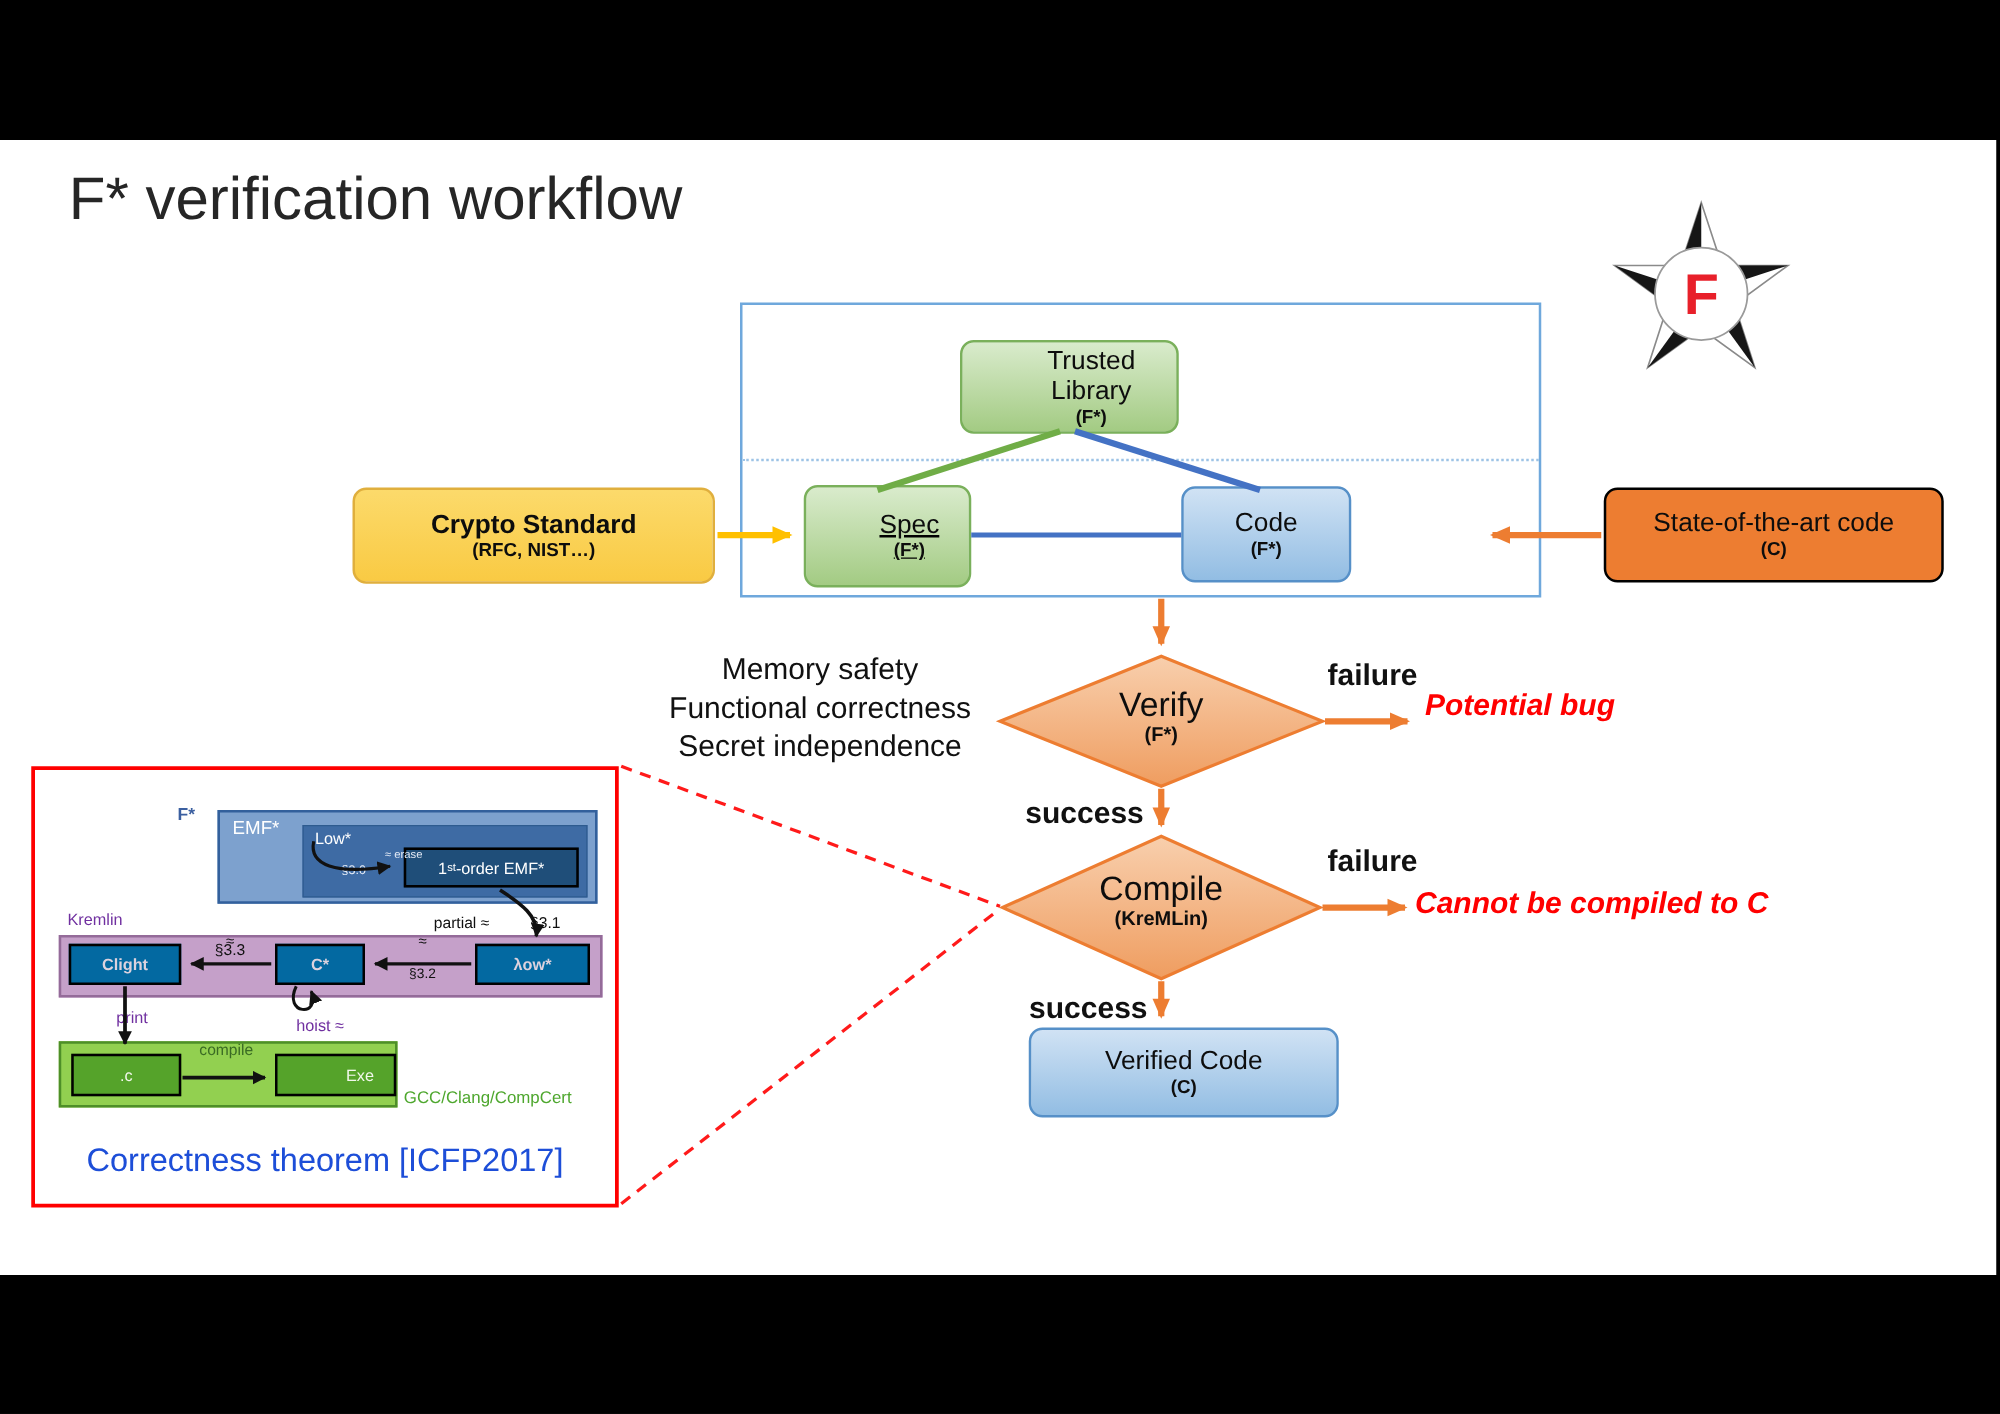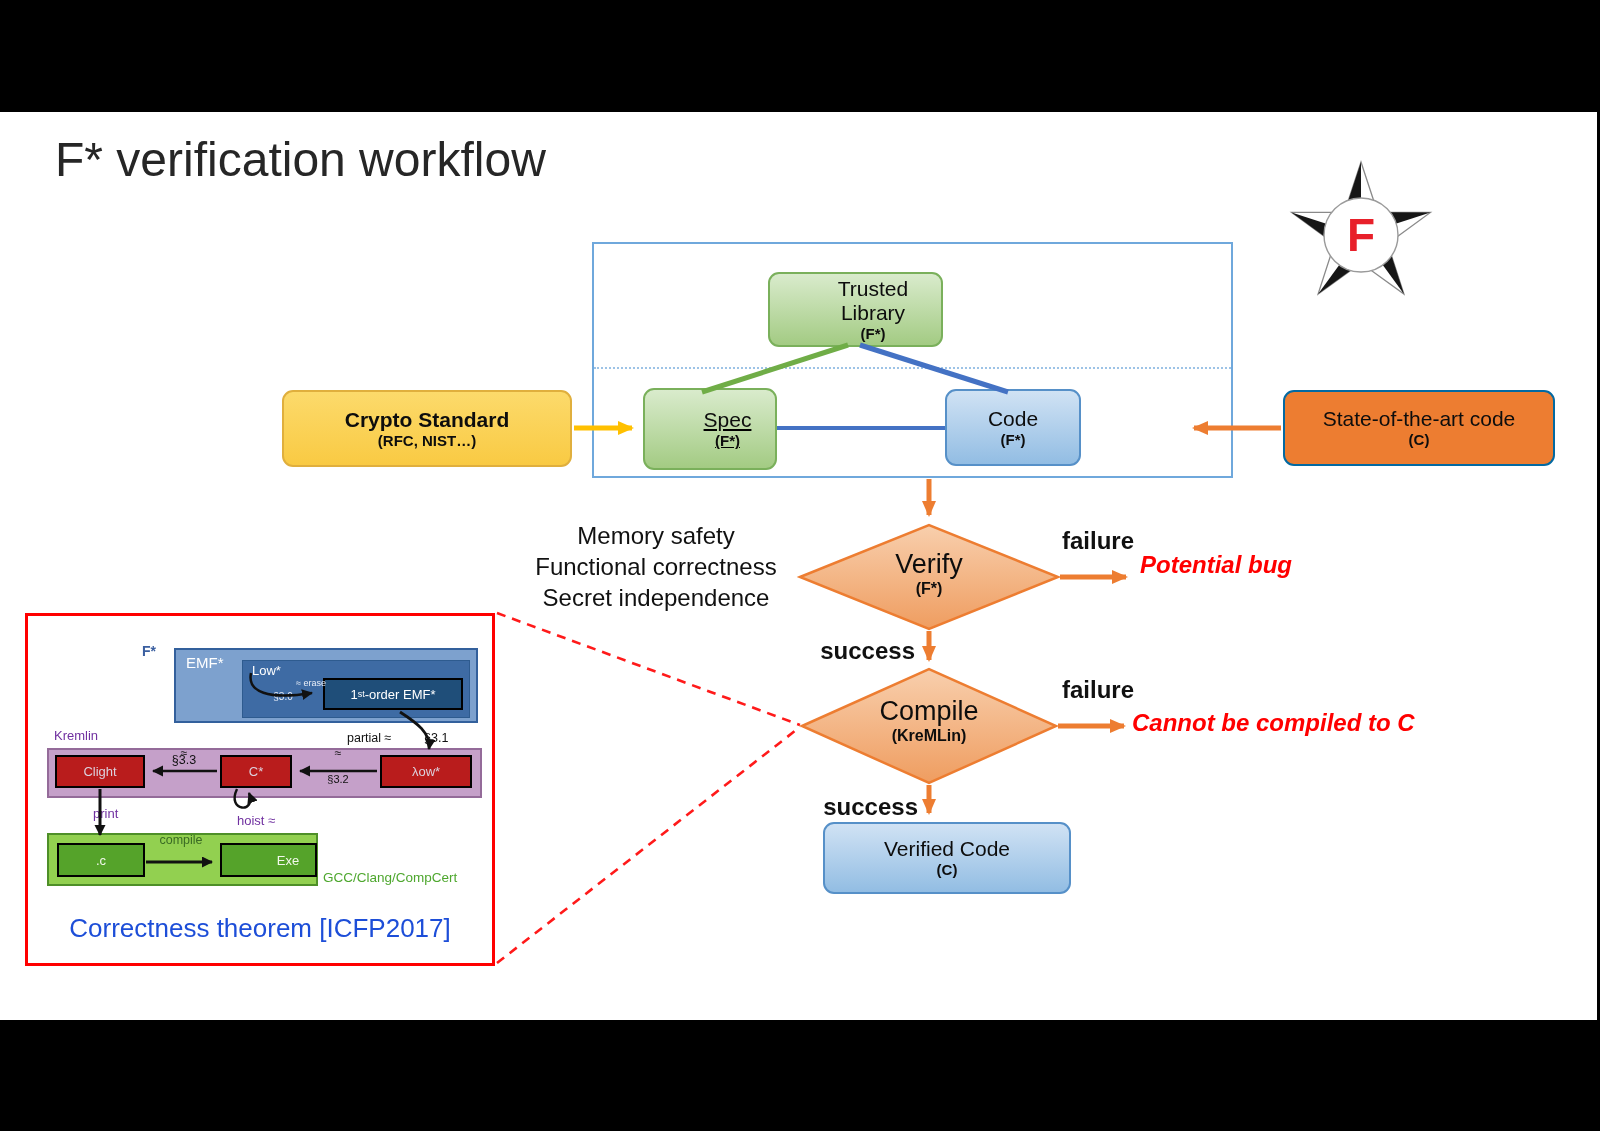--- a/index.html
+++ b/index.html
@@ -9,21 +9,21 @@
   .abs{position:absolute;}
   .title{position:absolute;left:55px;top:20px;font-size:48px;font-weight:300;color:#262626;letter-spacing:0px;}
   
   .box{position:absolute;border-radius:11px;display:flex;flex-direction:column;justify-content:center;
        align-items:center;text-align:center;box-sizing:border-box;line-height:1.15;}
   .box .l1{font-size:21px;color:#0d0d0d;}
   .box .l2{font-size:15px;font-weight:bold;color:#0d0d0d;}
   .greenbox{background:linear-gradient(#d9ebcc,#a3cb83);border:2px solid #7ab05b;padding-left:35px;}
   .bluebox{background:linear-gradient(#d0e2f4,#92bde3);border:2px solid #5690c8;}
   .yellowbox{background:linear-gradient(#fcda6b,#f9ca43);border:2px solid #e0af3d;}
-  .orangebox{background:#ED7D31;border:2px solid #0369a1;}
+  .orangebox{background:#ED7D31;border:2px solid #000000;}
   .bold1 .l1{font-weight:bold;}
   .container{position:absolute;left:592px;top:130px;width:641px;height:236px;
              border:2px solid #6FA8DC;box-sizing:border-box;background:#fff;}
   .divider{position:absolute;left:0;top:123px;width:100%;border-top:2px dotted #9DC3E6;}
   .overlay{position:absolute;left:0;top:0;pointer-events:none;}
   .lbl{position:absolute;font-size:24px;color:#111;line-height:1.3;}
   .bold{font-weight:bold;}
   .redlbl{position:absolute;font-size:24px;color:#FF0000;font-style:italic;font-weight:bold;}
   .dtext{position:absolute;text-align:center;color:#0d0d0d;}
   .dtext .d1{font-size:27px;}
@@ -33,22 +33,22 @@
          border:3px solid #FF0000;box-sizing:border-box;}
   .emfbox{position:absolute;left:174px;top:536px;width:304px;height:75px;background:#7DA1CE;
           border:2px solid #33609C;box-sizing:border-box;}
   .lowbox{position:absolute;left:242px;top:548px;width:228px;height:58px;background:#3E6BA4;
           border:1px solid #2E5B8F;box-sizing:border-box;}
   .fobox{position:absolute;left:323px;top:566px;width:140px;height:32px;background:#1F4E79;
          border:2px solid #000;box-sizing:border-box;color:#fff;font-size:13px;display:flex;
          align-items:center;justify-content:center;}
   .kband{position:absolute;left:47px;top:636px;width:435px;height:50px;background:#C5A0C9;
          border:2px solid #946B99;box-sizing:border-box;}
-  .pbox{position:absolute;background:#b91c1c;border:2px solid #000;box-sizing:border-box;
-        color:#DCD2DE;font-size:13px;display:flex;align-items:center;justify-content:center;}
+  .pbox{position:absolute;background:#0369a1;border:2px solid #000;box-sizing:border-box;
+        color:#DCD2DE;font-size:13px;display:flex;align-items:center;justify-content:center;font-weight:bold;}
   .gband{position:absolute;left:47px;top:721px;width:271px;height:53px;background:#92D050;
          border:2px solid #4E8F28;box-sizing:border-box;}
   .gbox{position:absolute;background:#55A32A;border:2px solid #000;box-sizing:border-box;
         color:#F2F8EC;font-size:13px;display:flex;align-items:center;justify-content:center;}
   .tinyw{position:absolute;color:#E8EEF8;text-align:center;}
   .purp{position:absolute;color:#7030A0;font-size:13px;}
   .blk{position:absolute;color:#111;}
   .caption{position:absolute;left:30px;top:801px;width:460px;text-align:center;font-size:26px;color:#1d4ed8;}
 </style>
 </head>
@@ -114,21 +114,21 @@
       <div class="abs" style="left:10px;top:4px;color:#fff;font-size:15px;">EMF*</div>
     </div>
     <div class="lowbox">
       <div class="abs" style="left:9px;top:2px;color:#fff;font-size:13px;">Low*</div>
     </div>
     <div class="fobox">
       <span>1</span>
         <sup style="font-size:9px;">st</sup>
         <span>-order EMF*</span>
     </div>
-    <div class="tinyw" style="left:236px;top:566px;width:62px;font-size:9px;padding-left:44px;">≈ erase</div>
+    <div class="tinyw" style="left:248px;top:566px;width:62px;font-size:9px;padding-left:44px;">≈ erase</div>
     <div class="tinyw" style="left:252px;top:579px;width:62px;font-size:10px;">§3.0</div>
     <div class="purp" style="left:54px;top:616px;">Kremlin</div>
     <div class="kband"></div>
     <div class="pbox" style="left:55px;top:643px;width:90px;height:33px;">Clight</div>
     <div class="pbox" style="left:220px;top:643px;width:72px;height:33px;">C*</div>
     <div class="pbox" style="left:380px;top:643px;width:92px;height:33px;">λow*</div>
     <div class="blk" style="left:164px;top:634px;width:40px;text-align:center;font-size:12px;">≈</div>
     <div class="blk" style="left:164px;top:641px;width:40px;text-align:center;font-size:12.5px;">§3.3</div>
     <div class="blk" style="left:318px;top:634px;width:40px;text-align:center;font-size:12px;">≈</div>
     <div class="blk" style="left:318px;top:661px;width:40px;text-align:center;font-size:11px;">§3.2</div>

